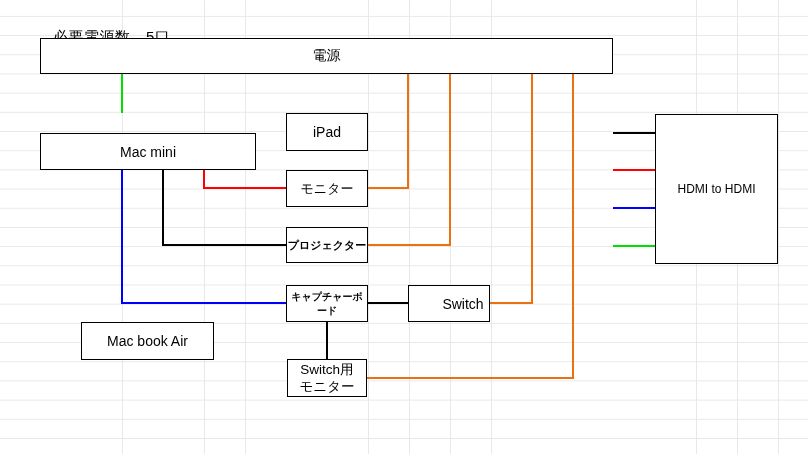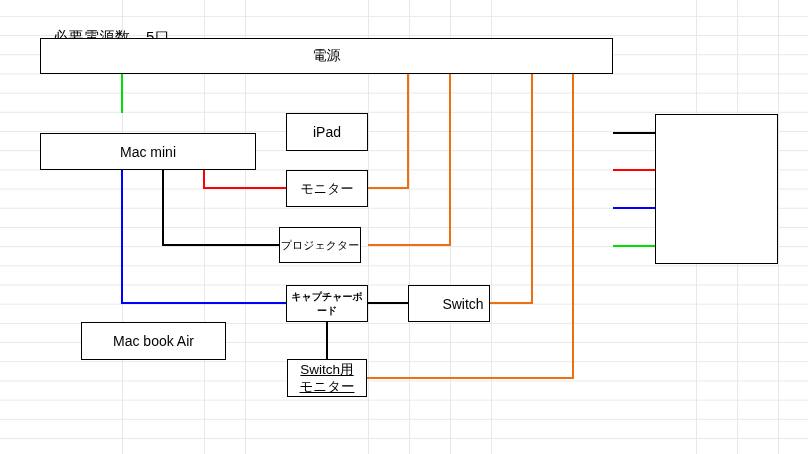--- a/index.html
+++ b/index.html
@@ -26,25 +26,25 @@
     border:1.5px solid #000;
     box-sizing:border-box;
     display:flex;align-items:center;justify-content:center;
     text-align:center;
     font-size:14px;
   }
   .node-power{left:40px;top:38px;width:573px;height:36px;justify-content:center;}
   .node-mac-mini{left:40px;top:113px;width:216px;height:37px;margin-top:20px;}
   .node-ipad{left:286px;top:113px;width:82px;height:38px;}
   .node-monitor{left:286px;top:170px;width:82px;height:37px;font-size:13px;}
-  .node-projector{left:279px;top:227px;width:82px;height:36px;font-size:11px;}
+  .node-projector{left:286px;top:227px;width:82px;height:36px;font-size:11px;font-weight:bold;}
   .node-capture{left:286px;top:285px;width:82px;height:37px;font-size:10px;font-weight:bold;}
   .node-switch{left:408px;top:285px;width:82px;height:37px;padding-left:28px;}
-  .node-macbook{left:81px;top:322px;width:145px;height:38px;}
-  .node-switch-monitor{left:287px;top:359px;width:80px;height:38px;font-size:13.5px;line-height:17px;flex-direction:column;text-decoration:underline;}
+  .node-macbook{left:81px;top:322px;width:133px;height:38px;}
+  .node-switch-monitor{left:287px;top:359px;width:80px;height:38px;font-size:13.5px;line-height:17px;flex-direction:column;}
   .line{position:absolute;}
   .legend{
     position:absolute;left:655px;top:114px;width:123px;height:150px;
     border:1.5px solid #000;box-sizing:border-box;
     background:#fff;
     display:flex;flex-direction:column;
   }
   .legend-row{
     flex:1;
     display:flex;align-items:center;justify-content:center;
@@ -112,15 +112,18 @@
     <span>Switch用</span>
     <span>モニター</span>
   </div>
 
   <div class="line" style="left: 613px; top: 132px; width: 42px; height: 2px; background: rgb(0, 0, 0);"></div>
   <div class="line" style="left: 613px; top: 169px; width: 42px; height: 2px; background: rgb(255, 0, 0);"></div>
   <div class="line" style="left: 613px; top: 207px; width: 42px; height: 2px; background: rgb(0, 0, 255);"></div>
   <div class="line" style="left: 613px; top: 245px; width: 42px; height: 2px; background: rgb(0, 224, 0);"></div>
 
   <div class="legend">
+    <div class="legend-row">
+      <span>HDMI to HDMI</span>
+    </div>
   </div>
 
 </div>
 
 </body></html>

